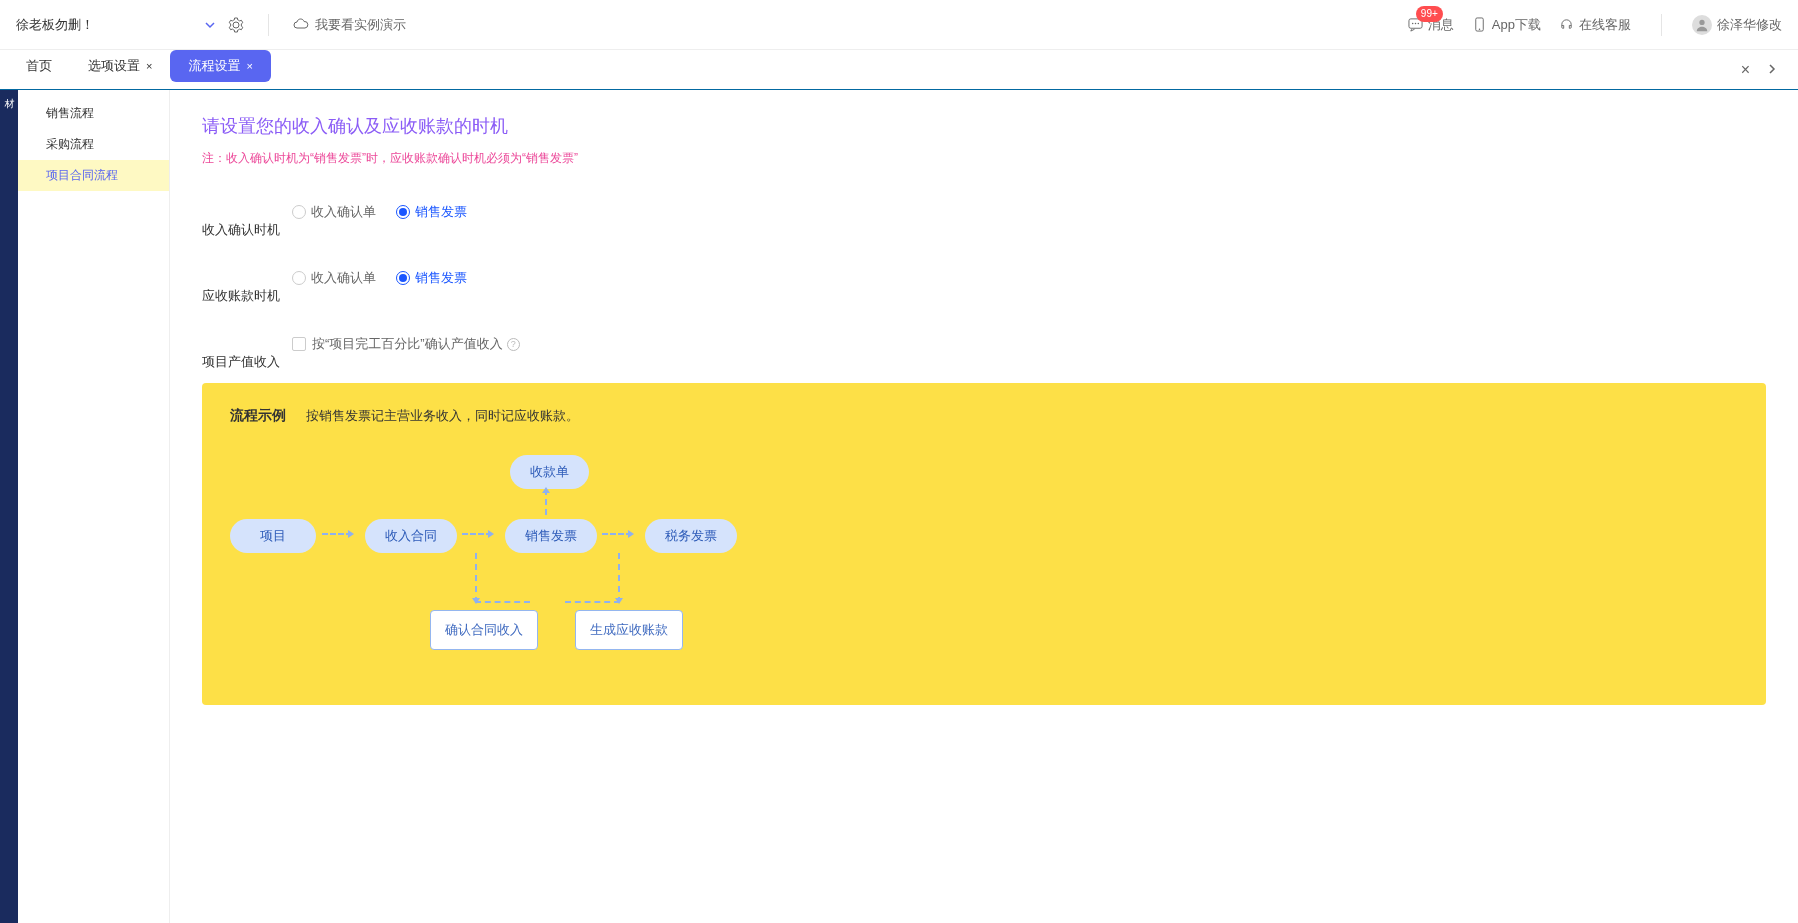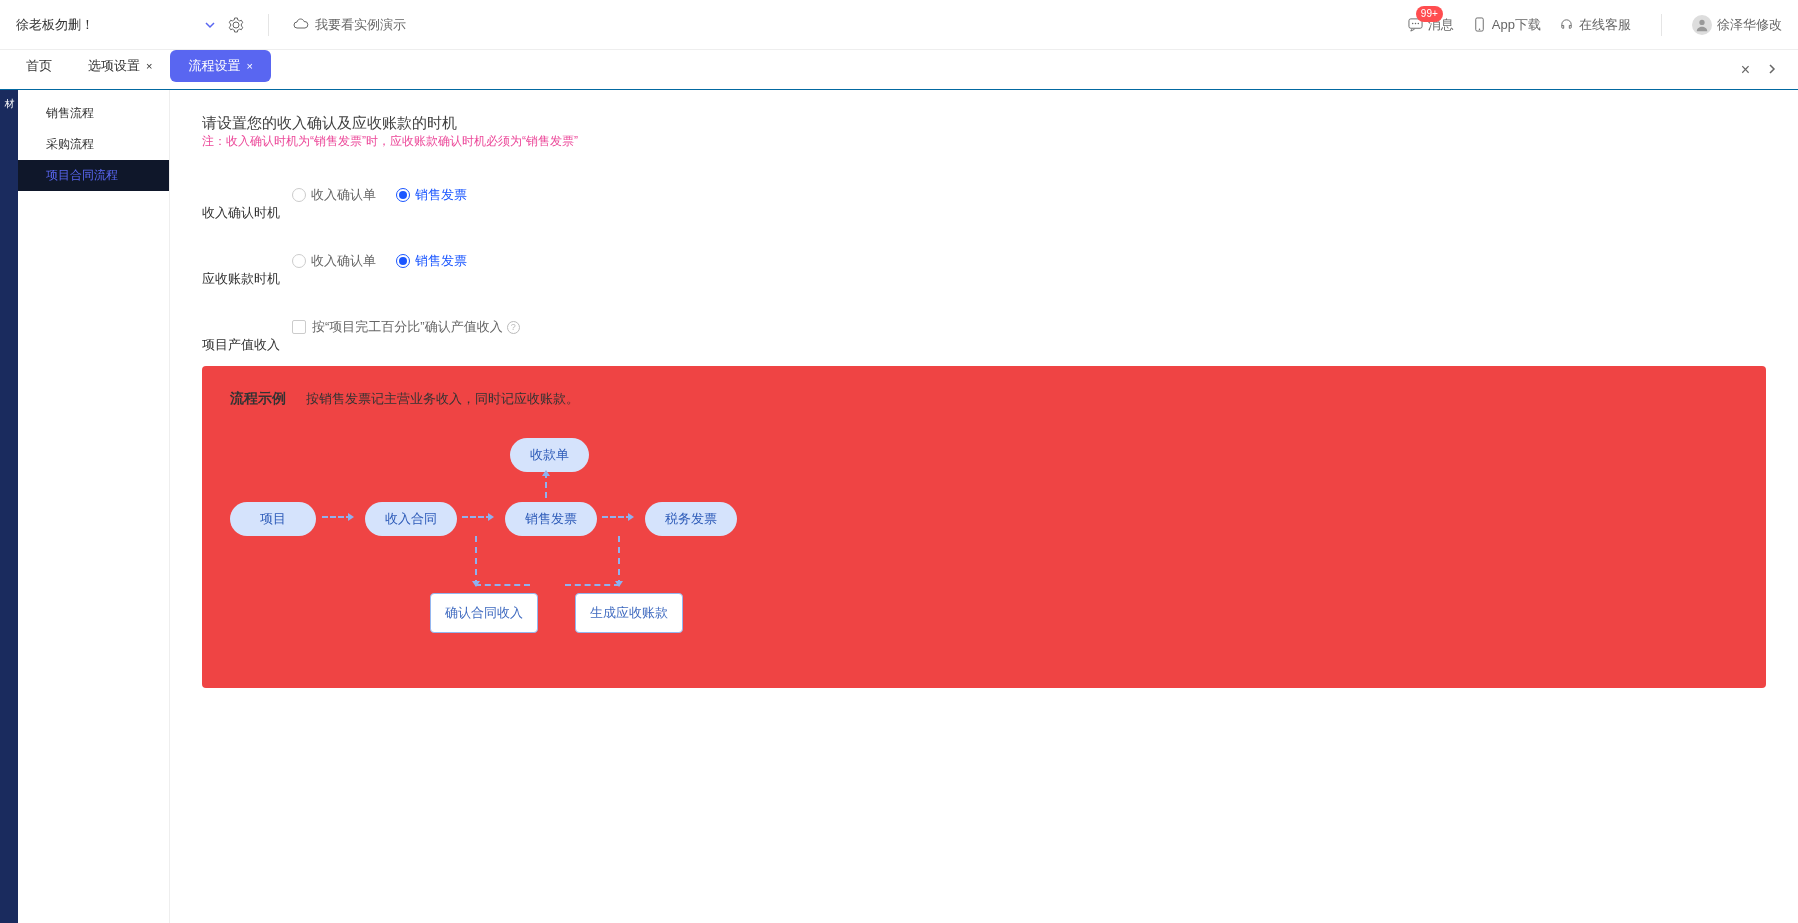--- a/index.html
+++ b/index.html
@@ -31,41 +31,41 @@
     .tab-close { font-size: 11px; cursor: pointer; }
     .tabbar-right { margin-left: auto; display: flex; align-items: center; padding-right: 12px; }
     .tabbar-right .tab-close-btn { padding: 4px 8px; cursor: pointer; color: #666; font-size: 16px; }
     
     .body { display: flex; height: calc(100vh - 90px); }
     .leftstrip { width: 18px; background: #1a2b5e; position: relative; }
     .leftstrip-mark { position: absolute; top: 0; left: 2px; color: #fff; font-size: 10px; writing-mode: vertical-rl; }
     
     .sidebar { width: 152px; border-right: 1px solid #eee; padding-top: 8px; }
     .sidebar-item { padding: 7px 0 7px 28px; cursor: pointer; color: #333; font-size: 12px; }
-    .sidebar-item.active { background: #0f172a; color: #5966f1; }
+    .sidebar-item.active { background: #fef9c3; color: #5966f1; }
     
     .main { flex: 1; padding: 24px 32px; overflow: auto; background: #fff; }
-    .settings-title { font-size: 15px; color: #404040; }
+    .settings-title { font-size: 18px; color: #8b5cf6; margin-bottom: 12px; }
     .settings-note { font-size: 12px; color: #ec4899; margin-bottom: 18px; }
     
     .setting-row { display: flex; align-items: center; margin-bottom: 12px; font-size: 13px; }
     .setting-label { width: 90px; color: #333; margin-top: 36px; }
     .radio-group { display: flex; align-items: center; gap: 20px; }
     .radio-opt { display: flex; align-items: center; gap: 5px; cursor: pointer; }
     .radio-circle { width: 14px; height: 14px; border-radius: 50%; border: 1px solid #ccc; display: flex; align-items: center; justify-content: center; }
     .radio-opt.checked .radio-circle { border-color: #1a56ff; }
     .radio-opt.checked .radio-circle::after { content: ""; width: 8px; height: 8px; border-radius: 50%; background: #1a56ff; }
     .radio-opt.checked .radio-label { color: #1a56ff; }
     .radio-label { color: #666; }
     
     .checkbox { width: 14px; height: 14px; border: 1px solid #ccc; border-radius: 2px; }
     .cb-label { color: #666; margin-left: 6px; display: flex; align-items: center; gap: 4px; }
     .help-icon { width: 13px; height: 13px; border: 1px solid #bbb; border-radius: 50%; display: inline-flex; align-items: center; justify-content: center; font-size: 9px; color: #bbb; }
     
-    .example-box { background: #ef4444; border-radius: 4px; padding: 24px 28px 40px; margin-top: 12px; }
+    .example-box { background: #fde047; border-radius: 4px; padding: 24px 28px 40px; margin-top: 12px; }
     .example-head { display: flex; align-items: baseline; gap: 20px; margin-bottom: 30px; }
     .example-title { font-size: 14px; font-weight: bold; color: #333; }
     .example-desc { font-size: 13px; color: #333; }
     
     .flow { position: relative; width: 560px; height: 210px; }
     .fnode { position: absolute; background: #d5e3fc; color: #2d5bb8; border-radius: 18px; padding: 8px 20px; font-size: 13px; text-align: center; }
     .fnode-outline { position: absolute; background: #fff; border: 1px solid #94b6ef; color: #406bc0; border-radius: 4px; padding: 10px 14px; font-size: 13px; }
     
     .arrow-h { position: absolute; height: 2px; border-top: 2px dashed #8fb1ee; }
     .arrow-h::after { content: ""; position: absolute; right: -6px; top: -5px; border: 4px solid transparent; border-left: 6px solid #8fb1ee; }

